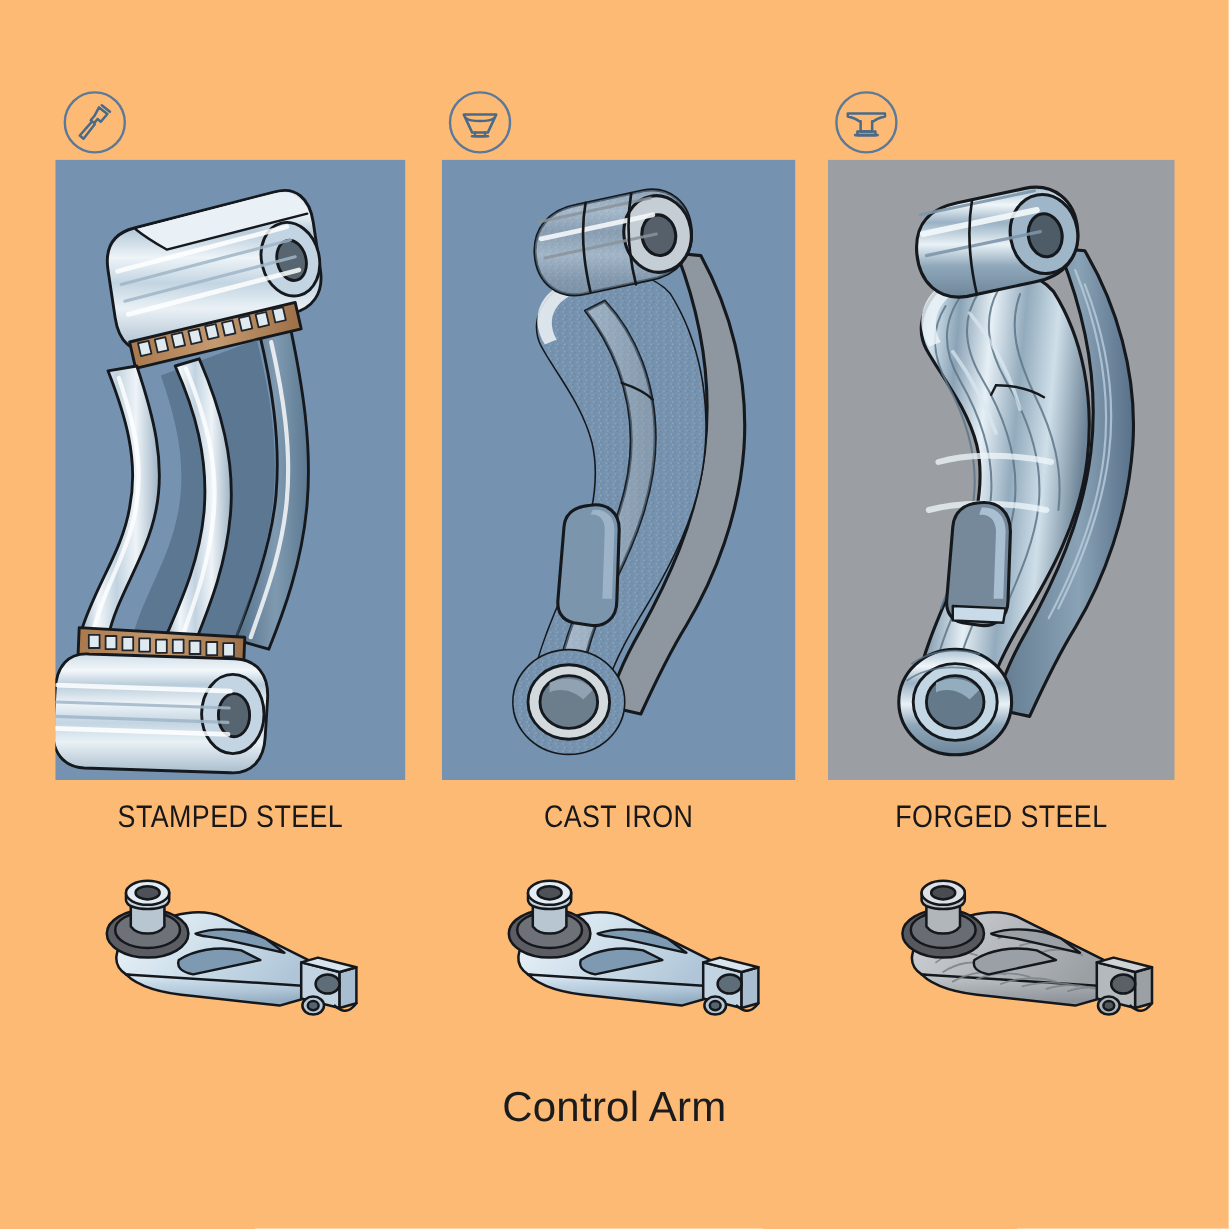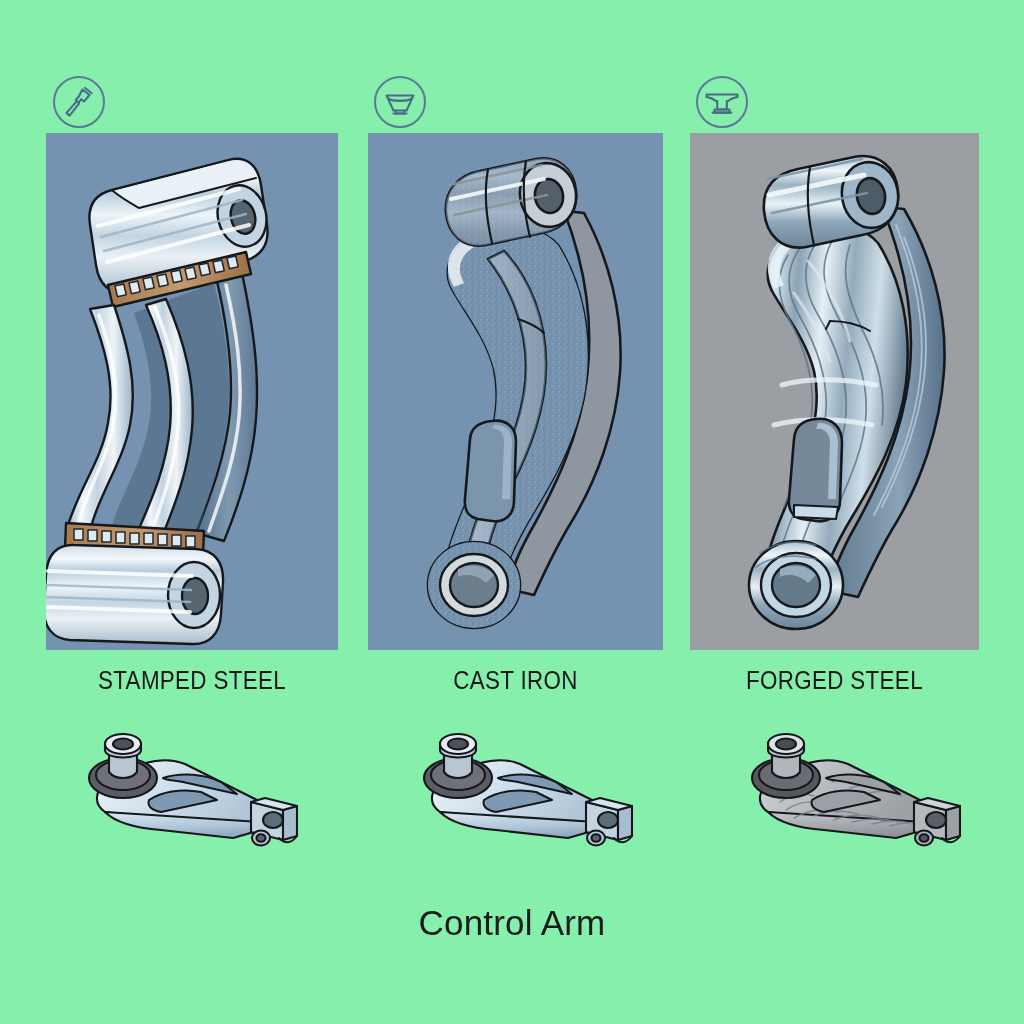--- a/index.html
+++ b/index.html
@@ -86,21 +86,21 @@
     line-height: 46px;
     font-weight: 400;
     font-family: "Liberation Sans", sans-serif;
     letter-spacing: 0.2px;
   }
   #title .tline { display: block; }
 </style>
 </head>
 <body>
 
-<div id="canvas" style="background: #86efac;">
+<div id="canvas" style="background: #fdba74;">
 
   <div class="proc-icon" id="icon-0">
     <svg viewBox="0 0 56 56">
       <circle cx="28" cy="28" r="25" fill="none" stroke="#5b7a99" stroke-width="2"></circle>
       <g fill="none" stroke="#4a6a88" stroke-width="2.1" stroke-linejoin="round" stroke-linecap="round">
         <path d="M31.5 15.5 L38.5 21 L33 27.5 L30.3 25.2 L27.5 28.6 L24.6 26.2 L27.6 22.7 Z"></path>
         <path d="M33.8 13.8 L40.6 19.2"></path>
         <path d="M25.6 27.4 L15.5 38.9 L18.6 41.6 L28.0 29.6"></path>
       </g>
     </svg>

